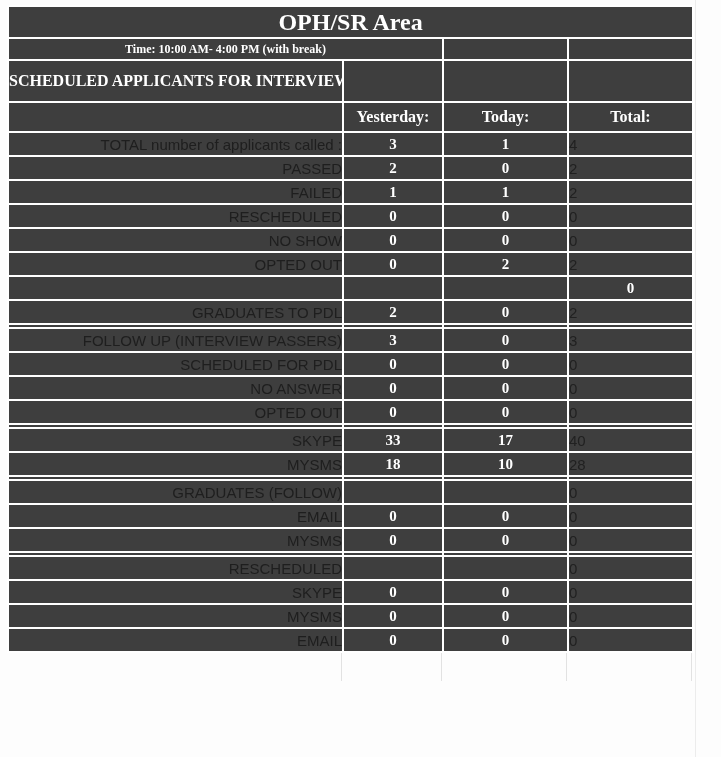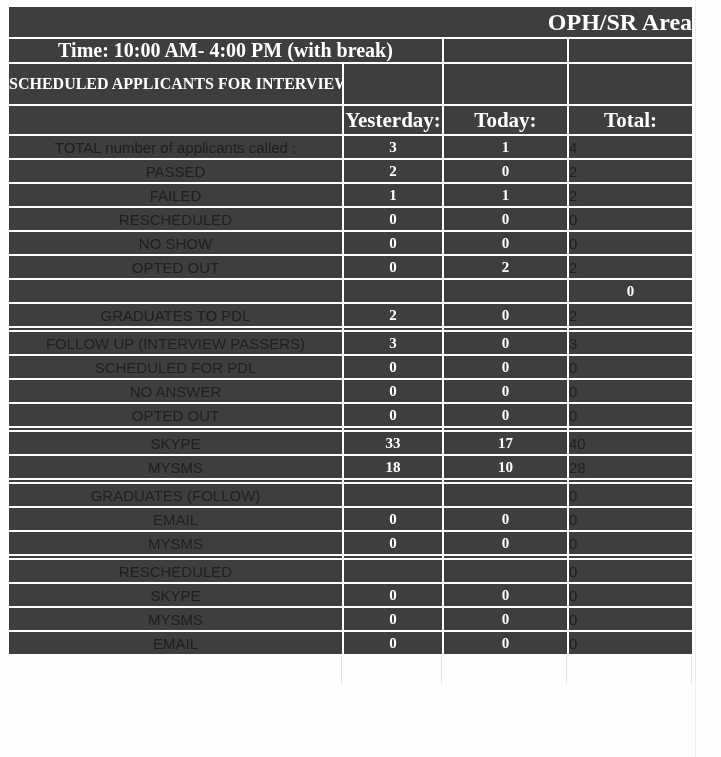--- a/index.html
+++ b/index.html
@@ -12,38 +12,38 @@
 
   table.sheet {
     border-collapse:collapse; table-layout:fixed; width:685px;
   }
   table.sheet td {
     background:#3e3e3e; border:2px solid #ffffff;
     overflow:hidden; white-space:nowrap; vertical-align:middle;
     padding:0;
   }
   .title-cell {
-    height:32px; text-align:right; color:#ffffff;
+    height:32px; text-align:center; color:#ffffff;
     font-family:"Liberation Serif", serif; font-weight:bold; font-size:24px;
   }
   .time-cell {
     height:22px; text-align:center; color:#ffffff;
-    font-family:"Liberation Serif", serif; font-weight:bold; font-size:20px;
+    font-family:"Liberation Serif", serif; font-weight:bold; font-size:12px;
   }
   .section-cell {
     height:42px; text-align:center; color:#ffffff; white-space:normal;
     font-family:"Liberation Serif", serif; font-weight:bold; font-size:16px;
     line-height:20px; padding:0 38px;
   }
   .col-header {
     height:30px; text-align:center; color:#ffffff;
-    font-family:"Liberation Serif", serif; font-weight:bold; font-size:21px;
+    font-family:"Liberation Serif", serif; font-weight:bold; font-size:16px;
   }
   .label-cell {
-    height:24px; color:#1e1e1e; font-size:15px; padding-left:3px; text-align:center;
+    height:24px; color:#1e1e1e; font-size:15px; padding-left:3px; text-align:right;
   }
   .num-cell {
     text-align:center; color:#ffffff;
     font-family:"Liberation Serif", serif; font-weight:bold; font-size:15px;
   }
   .total-cell {
     text-align:left; color:#212121; font-size:15px; padding-left:3px;
     font-family:"Liberation Sans", sans-serif; font-weight:normal;
   }
   .total-cell.total-white {

